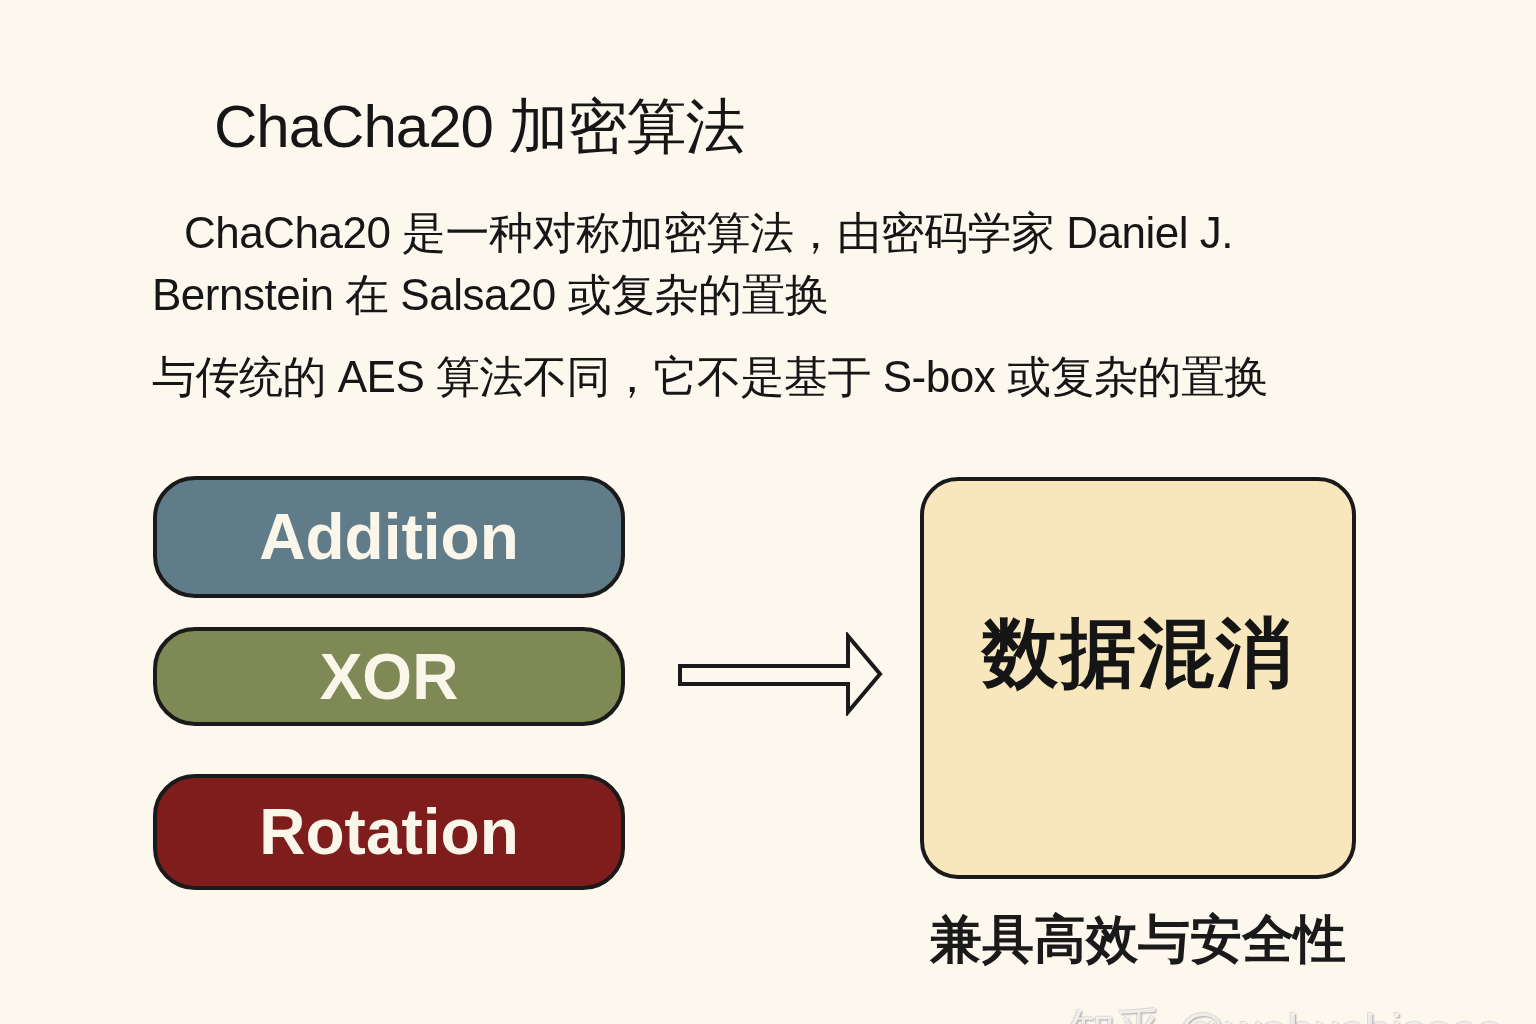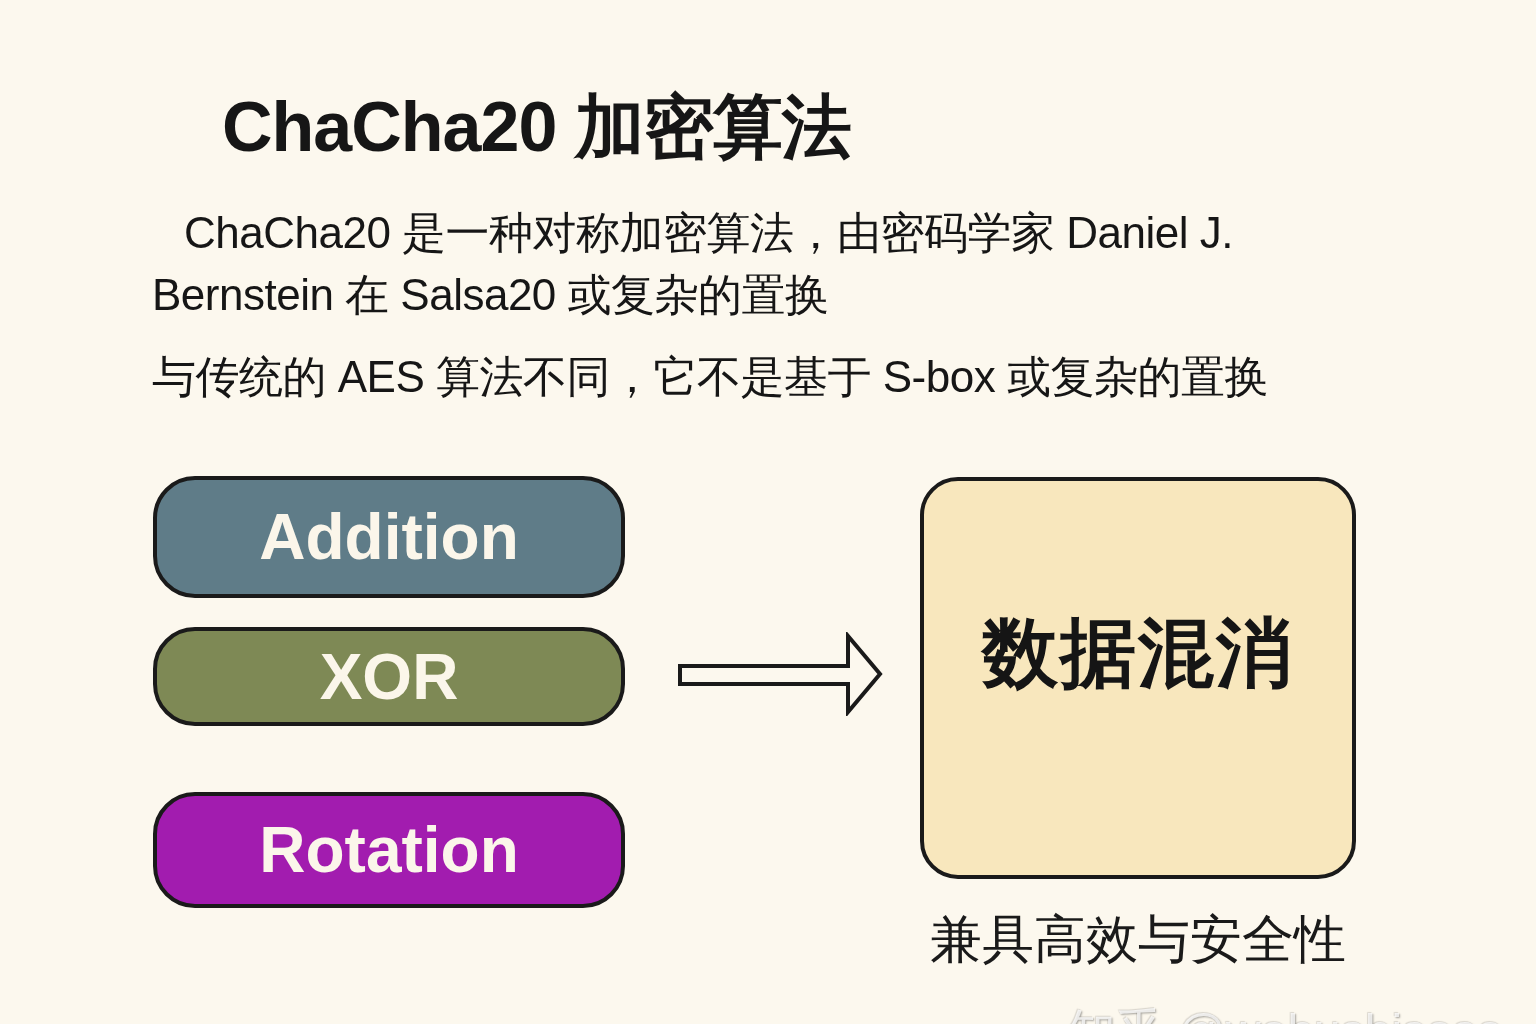--- a/index.html
+++ b/index.html
@@ -10,24 +10,24 @@
       width: 1536px;
       height: 1024px;
       background: #fcf8ee;
       position: relative;
       overflow: hidden;
       font-family: "Liberation Sans", "DejaVu Sans", sans-serif;
       color: #161616;
     }
     .title {
       position: absolute;
-      left: 222px;
+      left: 214px;
       top: 72px;
-      font-size: 70px;
-      font-weight: 700;
+      font-size: 60px;
+      font-weight: 400;
       letter-spacing: -1px;
       line-height: 110px;
       white-space: nowrap;
     }
     .para {
       position: absolute;
       left: 152px;
       font-size: 44px;
       line-height: 62px;
       white-space: nowrap;
@@ -46,21 +46,21 @@
       border-radius: 42px;
       display: flex;
       align-items: center;
       justify-content: center;
       color: #fbf6ea;
       font-size: 64px;
       font-weight: 700;
     }
     .pill-addition { top: 476px; height: 122px; background: #5f7c88; }
     .pill-xor { top: 627px; height: 99px; background: #7e8955; }
-    .pill-rotation { top: 792px; height: 116px; background: #a21caf; }
+    .pill-rotation { top: 774px; height: 116px; background: #7f1d1d; }
 
     .arrow {
       position: absolute;
       left: 676px;
       top: 632px;
       width: 210px;
       height: 84px;
     }
 
     .result-box {
@@ -87,20 +87,21 @@
       letter-spacing: 2px;
     }
     .caption {
       position: absolute;
       left: 930px;
       top: 906px;
       font-size: 52px;
       line-height: 66px;
       white-space: nowrap;
       color: #1a1a1a;
+      font-weight: bold;
     }
     .watermark {
       position: absolute;
       left: 1068px;
       top: 966px;
       font-size: 48px;
       line-height: 60px;
       white-space: nowrap;
       color: rgba(255,255,255,0.78);
       text-shadow: 1px 1px 2px rgba(0,0,0,0.35), -1px -1px 1px rgba(0,0,0,0.12);

